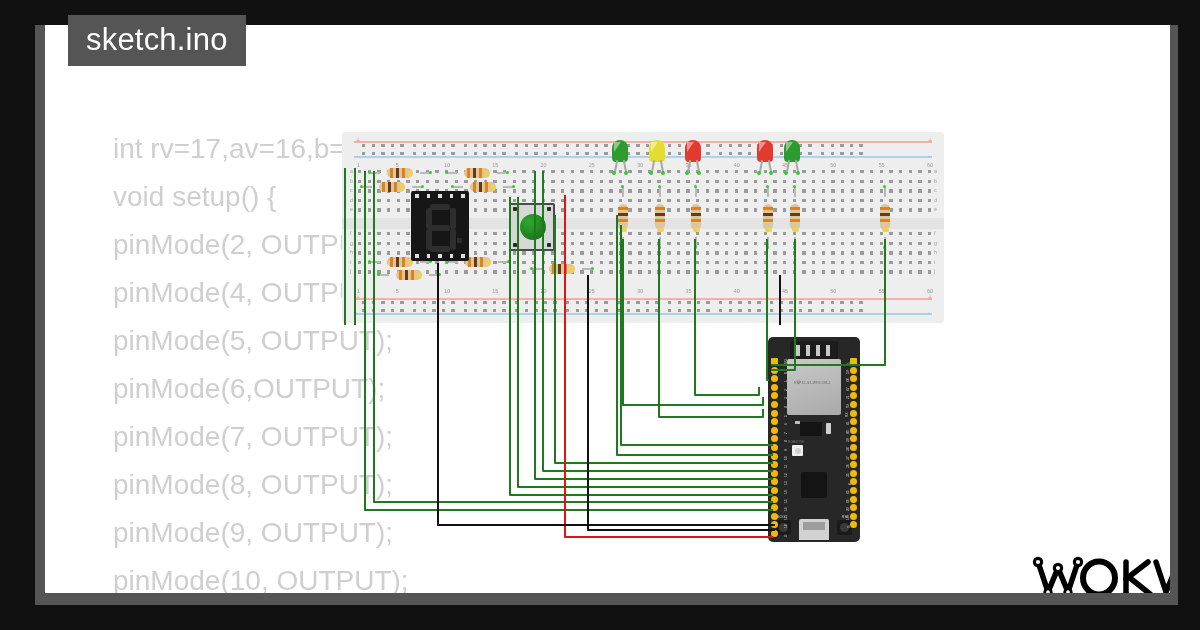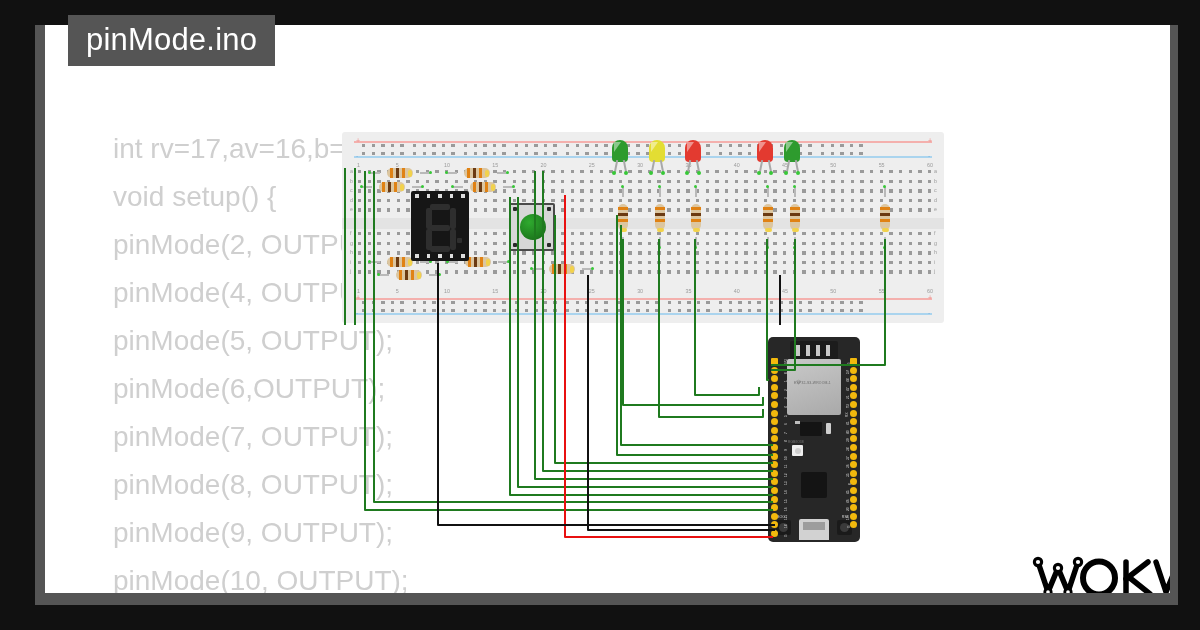--- a/index.html
+++ b/index.html
@@ -1384,15 +1384,15 @@
           <circle cx="48" cy="14" r="2.1"></circle>
             <circle cx="18" cy="44" r="1.8"></circle>
           <circle cx="38" cy="44" r="1.8"></circle>
           <circle cx="172" cy="13" r="2.1"></circle>
         </g>
       </svg>
     </div>
 
   </div>
 
-  <div class="tab">pinMode.ino</div>
+  <div class="tab">sketch.ino</div>
 
 </div>
 
 </body></html>

